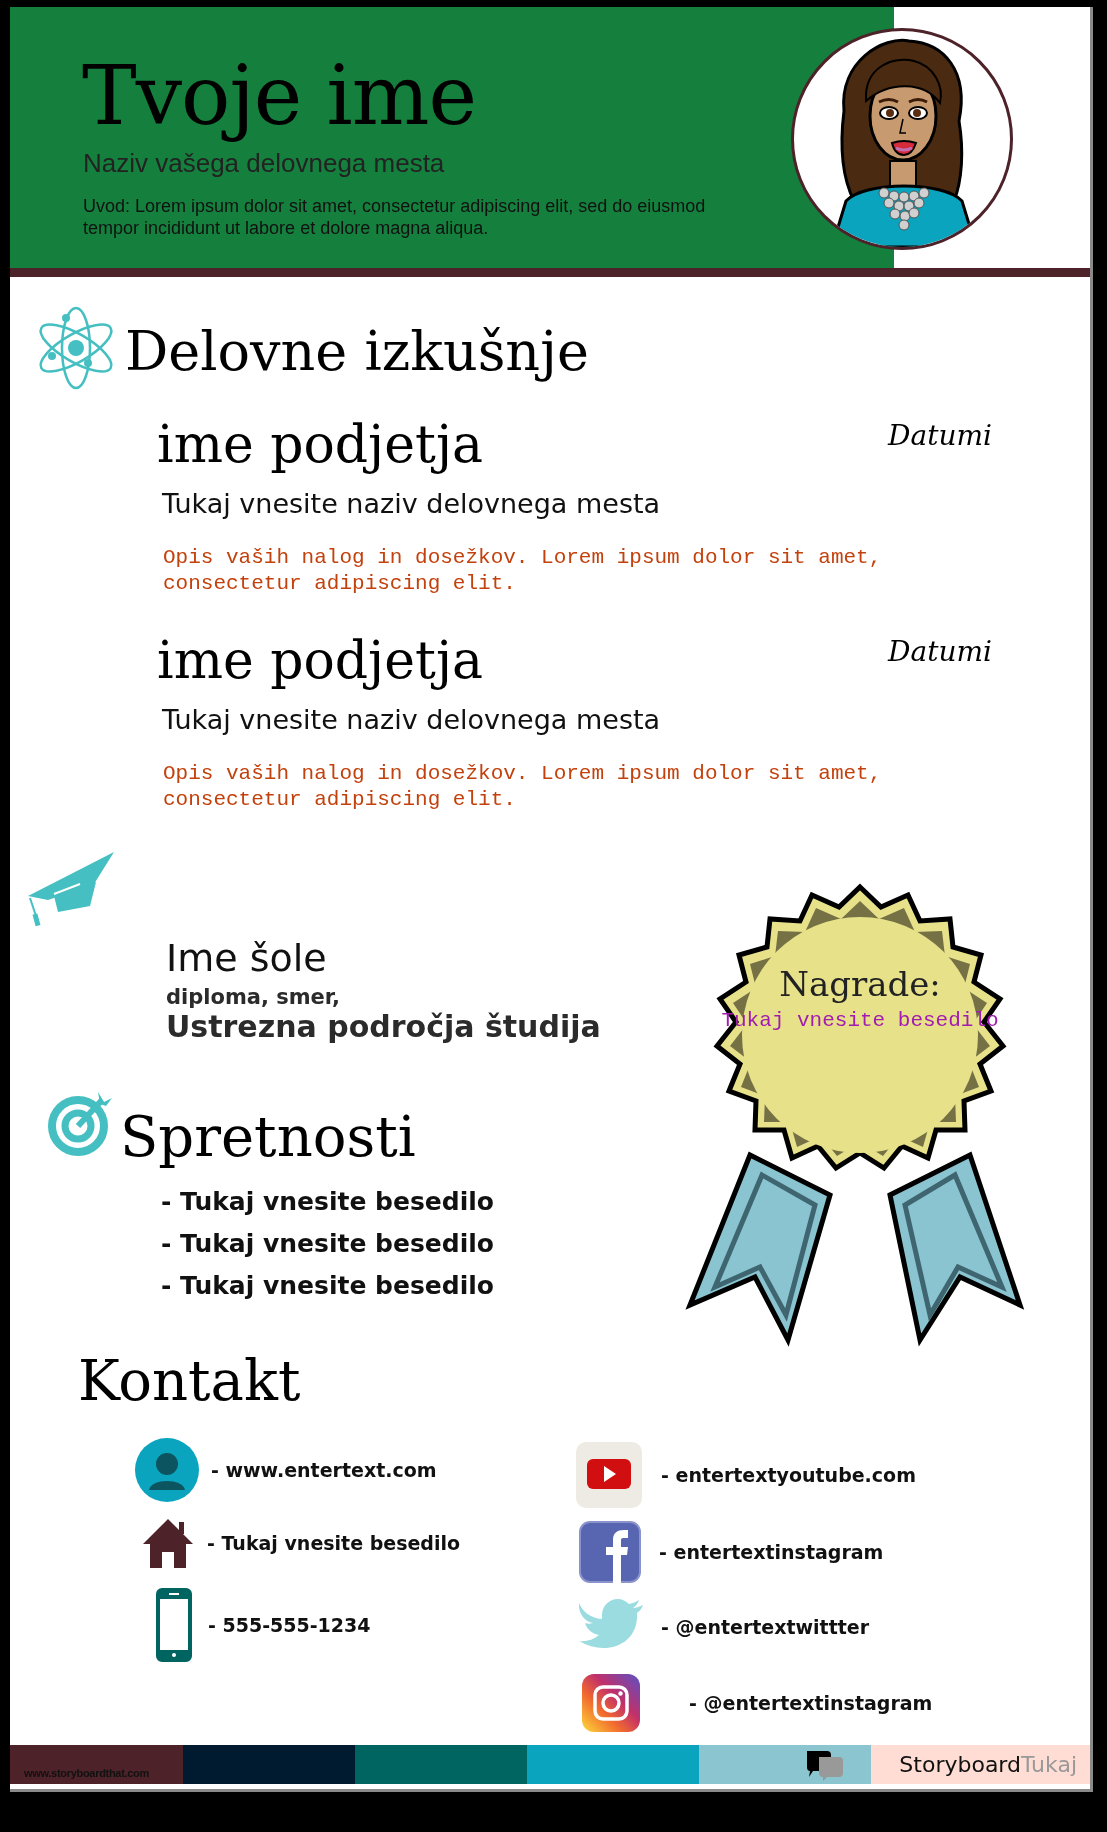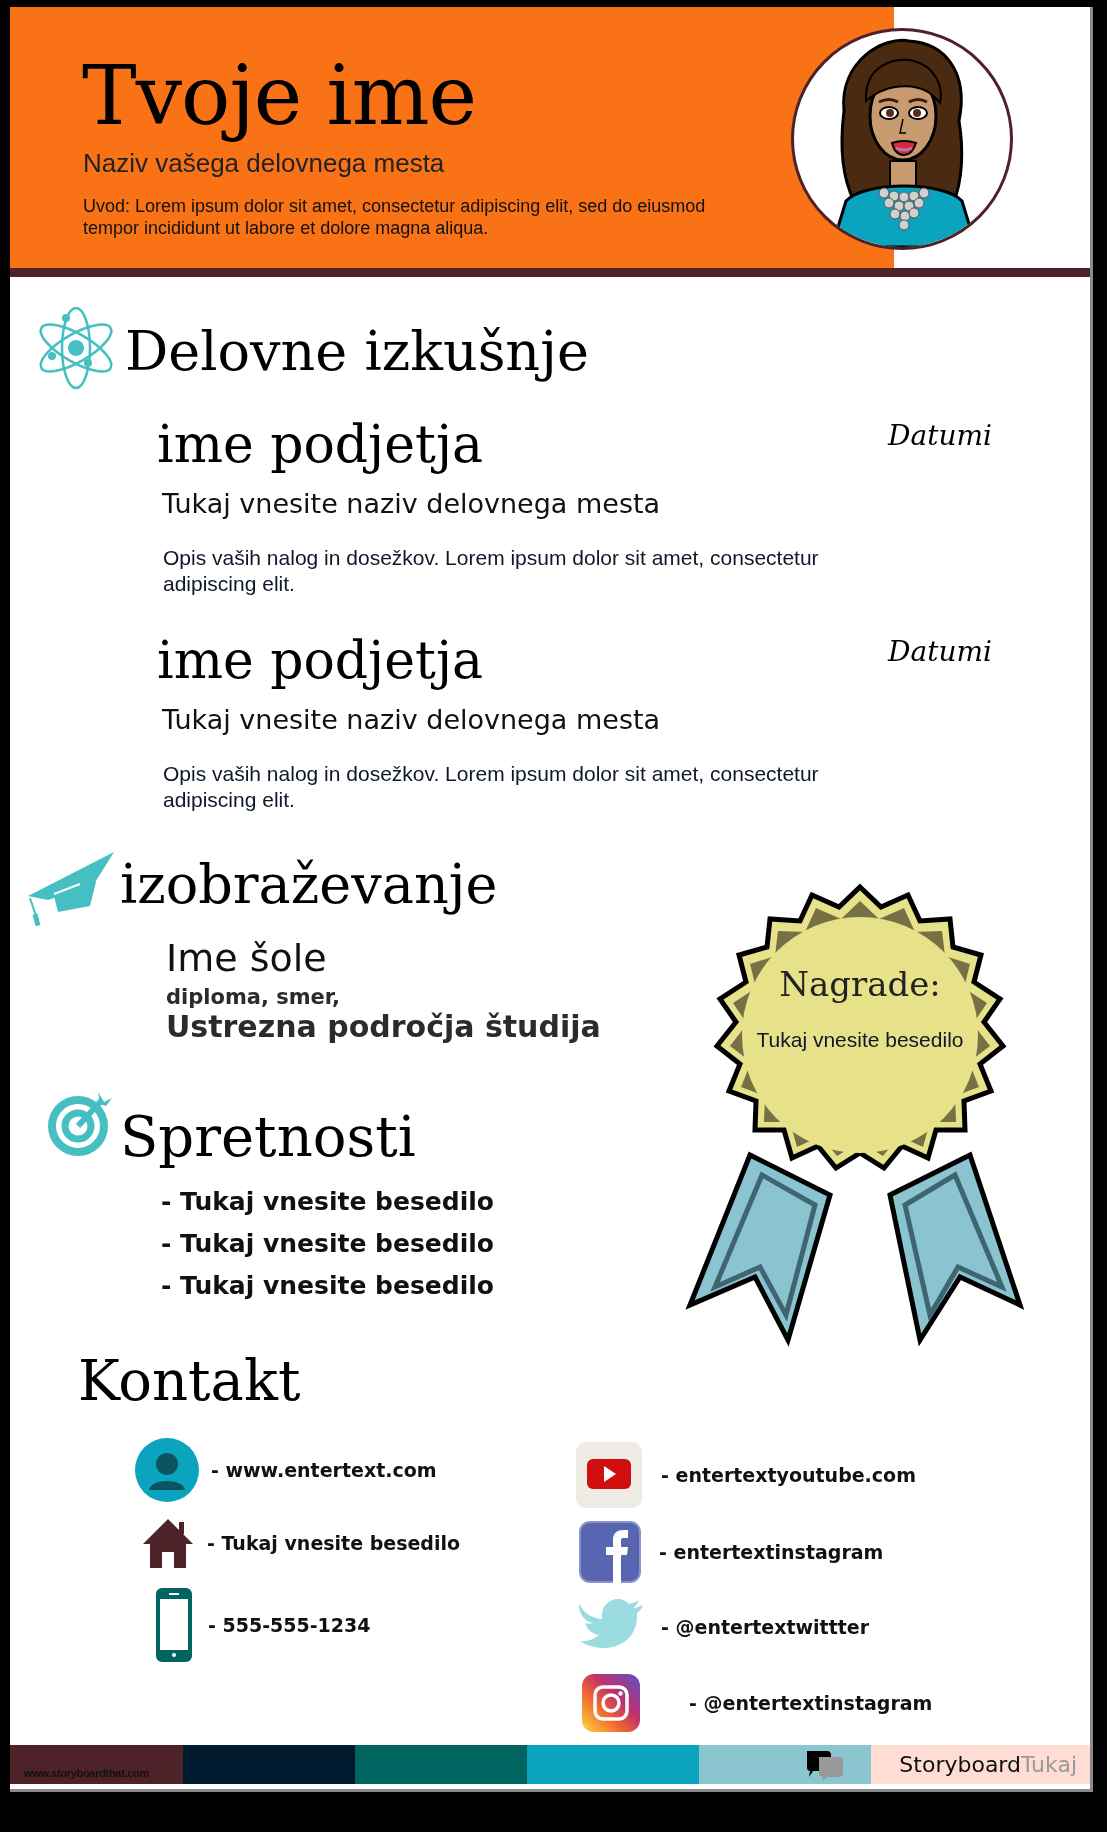--- a/index.html
+++ b/index.html
@@ -1,40 +1,40 @@
 <!DOCTYPE html>
 <html><head>
 <meta charset="utf-8">
 <style>
   html, body { margin:0; padding:0; }
   body { width:1107px; height:1832px; background:#000; position:relative; overflow:hidden; font-family:"DejaVu Sans", sans-serif; }
   .page { position:absolute; left:10px; top:7px; width:1083px; height:1785px; background:#fff; border-right:3px solid #8a8a8a; border-bottom:3px solid #8a8a8a; box-sizing:border-box; overflow:hidden; }
-  .header { position:absolute; left:0; top:0; width:884px; height:261px; background:#f97316; }
+  .header { position:absolute; left:0; top:0; width:884px; height:261px; background:#15803d; }
   .header-bar { position:absolute; left:0; top:261px; width:1083px; height:9px; background:#4E2229; }
   .name { position:absolute; left:72px; top:48px; font-family:"DejaVu Serif", serif; font-size:82px; line-height:1; color:#000; letter-spacing:-1px; }
   .jobtitle { position:absolute; left:73px; top:141px; font-family:"Liberation Sans", sans-serif; font-size:26px; color:#222; }
   .intro { position:absolute; left:73px; top:188px; width:640px; font-family:"Liberation Sans", sans-serif; font-size:18px; line-height:22px; color:#111; }
   .avatar { position:absolute; left:781px; top:21px; width:222px; height:222px; border-radius:50%; background:#fff; border:3px solid #4E2229; box-sizing:border-box; overflow:hidden; }
 
   .sec-title { position:absolute; font-family:"DejaVu Serif", serif; color:#000; line-height:1;text-align:right; }
   .icon { position:absolute; }
   .company { position:absolute; font-family:"DejaVu Serif", serif; font-size:52px; color:#000; line-height:1; }
   .dates { position:absolute; font-family:"DejaVu Serif", serif; font-style:italic; font-size:28px; color:#000; line-height:1; }
   .position { position:absolute; font-family:"DejaVu Sans", sans-serif; font-size:27px; color:#111; line-height:1; }
-  .desc { position:absolute; width:720px; font-family:Liberation Sans, sans-serif; font-size:21px; line-height:26px; color:#0f172a; }
+  .desc { position:absolute; width:720px; font-family:Liberation Mono, monospace; font-size:21px; line-height:26px; color:#c2410c; }
 
   .school { position:absolute; left:156px; top:932px; font-family:"DejaVu Sans", sans-serif; font-size:38px; color:#111; line-height:1; }
   .degree { position:absolute; left:156px; top:980px; font-family:"DejaVu Sans", sans-serif; font-weight:bold; font-size:21px; color:#2b2b2b; line-height:1; }
   .field { position:absolute; left:156px; top:1005px; font-family:"DejaVu Sans", sans-serif; font-weight:bold; font-size:30px; color:#2b2b2b; line-height:1; }
 
   .skill { position:absolute; left:151px; font-family:"DejaVu Sans", sans-serif; font-weight:bold; font-size:25px; color:#111; line-height:1; }
 
   .award { position:absolute; left:660px; top:868px; width:380px; height:490px; }
   .award-title { position:absolute; left:0; width:380px; top:92px; text-align:center; font-family:"DejaVu Serif", serif; font-size:34px; color:#222; line-height:1; }
-  .award-text { position:absolute; left:0; width:380px; top:133px; text-align:center; font-family:Liberation Sans, sans-serif; font-size:21px; line-height:25px; color:#0f172a;margin-top:19px; }
+  .award-text { position:absolute; left:0; width:380px; top:133px; text-align:center; font-family:Liberation Mono, monospace; font-size:21px; line-height:25px; color:#a21caf; }
 
   .contact-item { position:absolute; display:flex; align-items:center; }
   .contact-text { font-family:"DejaVu Sans", sans-serif; font-weight:bold; font-size:19px; color:#111; white-space:nowrap; }
 
   .footer { position:absolute; left:0; top:1738px; width:1083px; height:39px; display:flex; }
   .footer .sw { height:39px; position:relative; }
   .footer-url { position:absolute; left:14px; bottom:5px; font-family:"Liberation Sans", sans-serif; font-weight:bold; font-size:11px; color:#111; letter-spacing:-0.3px; }
   .sbt-logo { position:absolute; right:16px; top:4px; display:flex; align-items:center; gap:6px; }
   .sbt-text { font-family:"DejaVu Sans", sans-serif; font-size:22px; color:#111; line-height:1; }
   .sbt-text span { color:#999; }
@@ -120,21 +120,20 @@
 
   <div class="icon" style="left:16px;top:837px;">
     <svg width="98" height="90" viewBox="0 0 98 90">
       <polygon points="2,52 88,8 68,40 22,56" fill="#45BFC1"></polygon>
       <polygon points="28,52 70,38 64,62 32,68" fill="#45BFC1"></polygon>
       <line x1="28" y1="50" x2="54" y2="40" stroke="#fff" stroke-width="2"></line>
       <line x1="4" y1="54" x2="10" y2="72" stroke="#45BFC1" stroke-width="2"></line>
       <rect x="8" y="70" width="5" height="12" fill="#45BFC1" transform="rotate(-15 10 76)"></rect>
     </svg>
   </div>
-  <div class="sec-title" style="left:110px;top:851px;font-size:54px;">izobraževanje</div>
   <div class="school">Ime šole</div>
   <div class="degree">diploma, smer,</div>
   <div class="field">Ustrezna področja študija</div>
 
   <div class="icon" style="left:38px;top:1083px;">
     <svg width="66" height="66" viewBox="0 0 66 66">
       <circle cx="30" cy="36" r="26" fill="none" stroke="#45BFC1" stroke-width="8"></circle>
       <circle cx="30" cy="36" r="13" fill="none" stroke="#45BFC1" stroke-width="7"></circle>
       <line x1="30" y1="36" x2="54" y2="10" stroke="#45BFC1" stroke-width="6"></line>
       <polygon points="50,2 56,12 64,8 58,16 52,14" fill="#45BFC1"></polygon>

